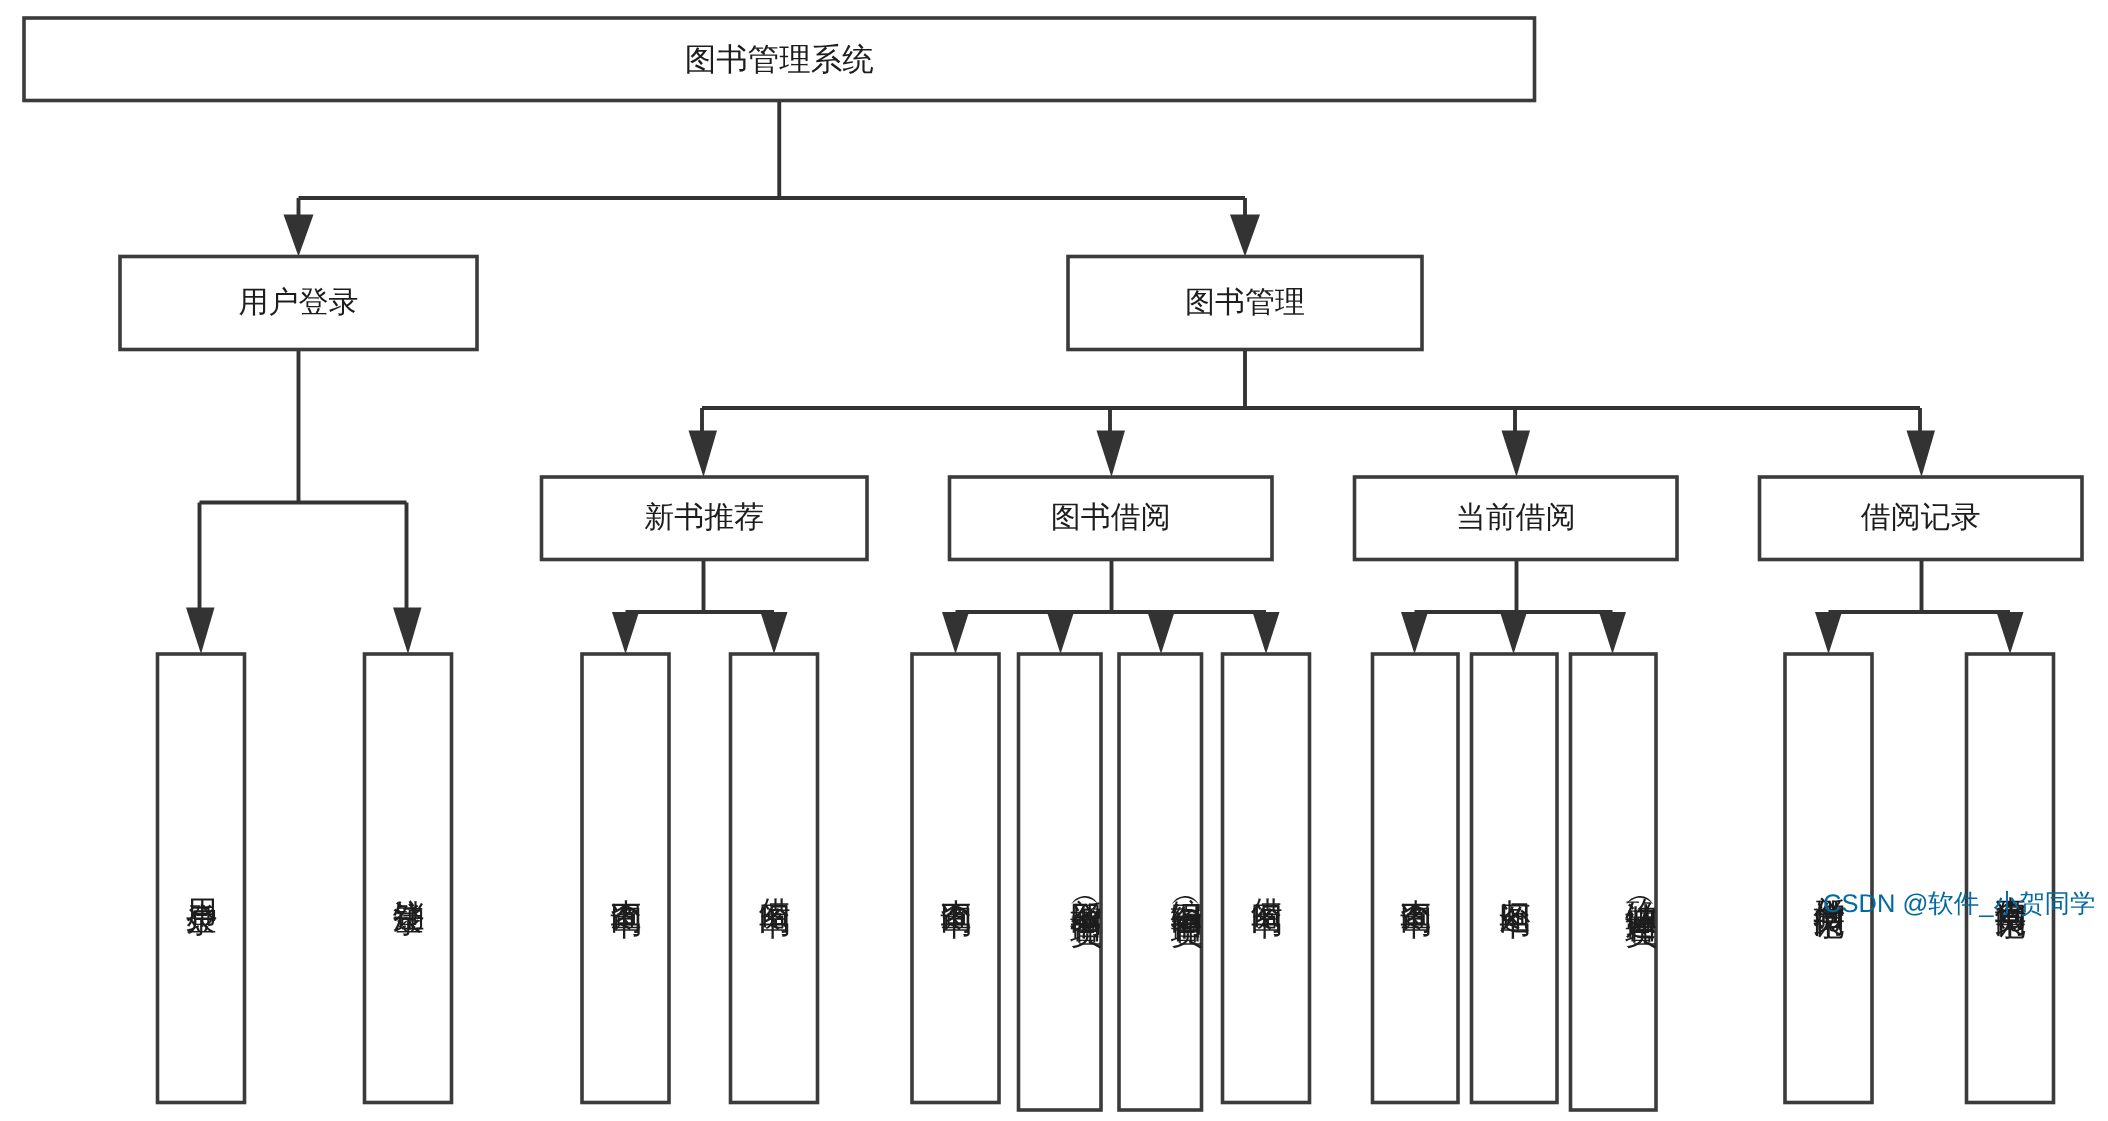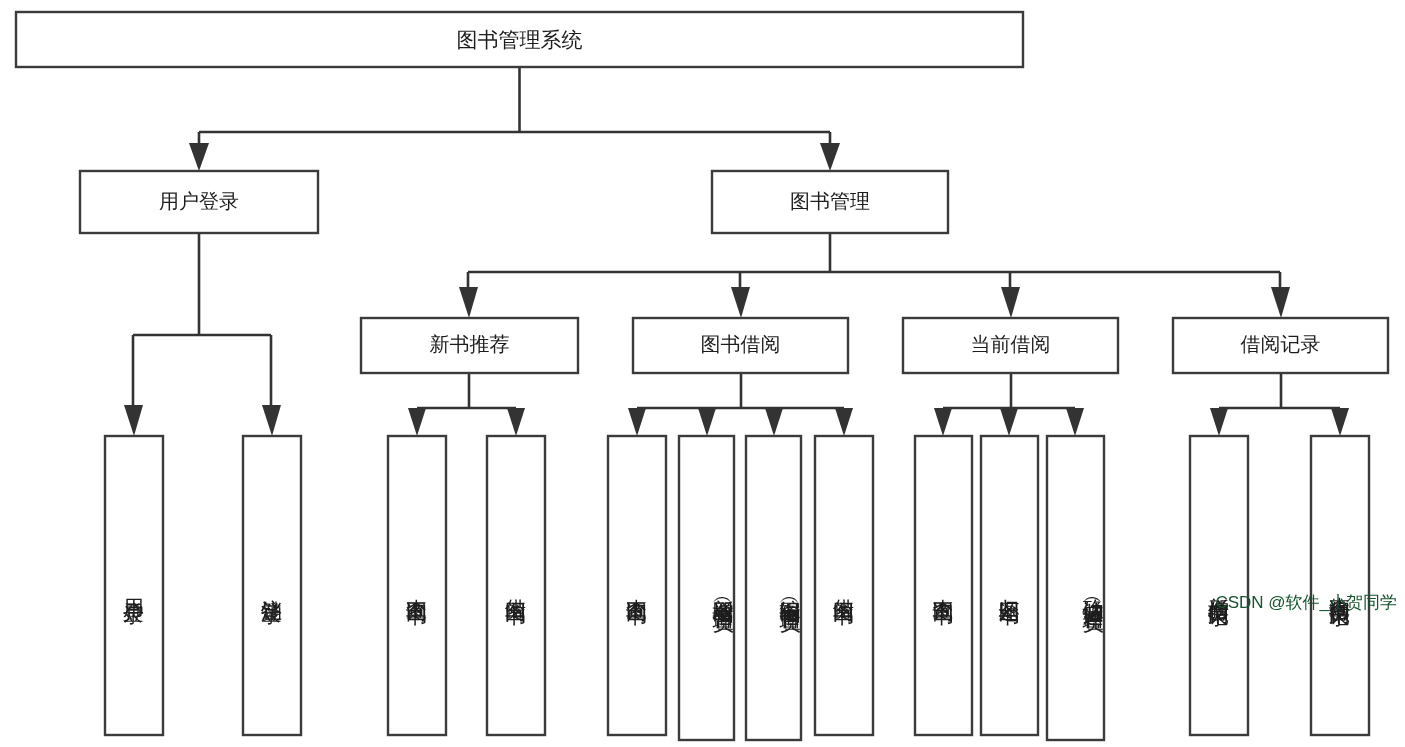--- a/index.html
+++ b/index.html
@@ -67,21 +67,21 @@
     white-space: nowrap;
     text-align: center;
     pointer-events: none;
   }
   .watermark {
     position: absolute;
     right: 8px;
     bottom: 4px;
     font-family: "Liberation Sans", "DejaVu Sans", sans-serif;
     font-size: 17px;
-    color: #14532d;
+    color: #0369a1;
     white-space: nowrap;
   }
 </style>
 </head>
 <body>
 
 <div id="diagram-root">
 
   <svg class="diagram-canvas" viewBox="0 0 1405 747">
 

